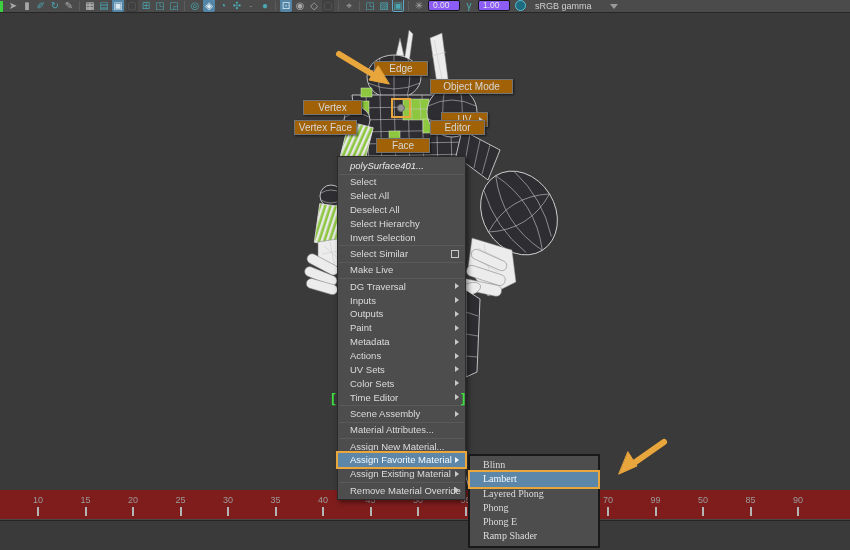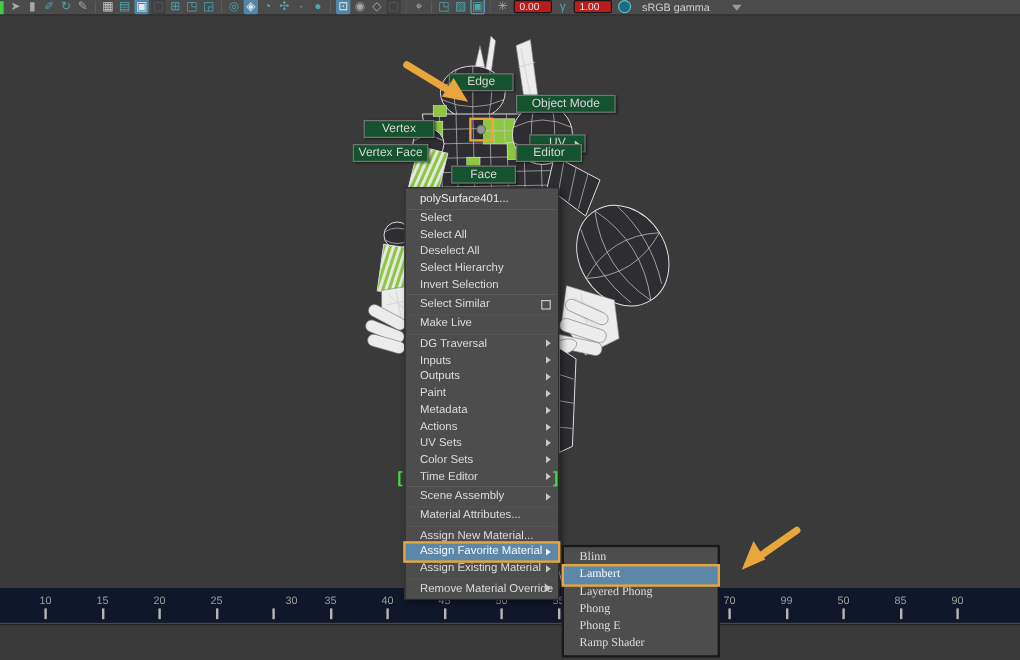--- a/index.html
+++ b/index.html
@@ -16,39 +16,39 @@
     border-bottom:1px solid #262626;display:flex;align-items:flex-end;overflow:hidden;z-index:20;}
   .tb-green-edge{width:3px;height:11px;background:#3ecf3e;margin-right:3px;}
   .tb-icon{width:12px;height:14px;margin:0 1px;font-size:10px;line-height:16px;text-align:center;
     color:#a8a8a8;border-radius:2px;flex:0 0 auto;cursor:default;}
   .tb-icon.teal{color:var(--teal);}
   .tb-icon.light{color:#c7c7c7;}
   .tb-icon.dark{color:#5d5d5d;background:#404040;}
   .tb-icon.active{background:#5285a6;color:#dce9f2;}
   .tb-icon.blueframe{border:1px solid #5fa8c9;color:var(--teal);line-height:14px;}
   .tb-sep{width:1px;height:10px;background:#3a3a3a;border-right:1px solid #5c5c5c;margin:0 3px 1px 3px;flex:0 0 auto;}
-  .tb-field{height:11px;margin:0 2px 1px 2px;background:#b91c1c;border:1px solid #151515;border-radius:2px;
+  .tb-field{height:11px;margin:0 2px 1px 2px;background:#8b5cf6;border:1px solid #151515;border-radius:2px;
     color:#e6e6e6;font-size:8.5px;line-height:9px;padding:0 4px;min-width:32px;text-align:left;flex:0 0 auto;}
   .tb-circle{width:11px;height:11px;margin:0 3px 1px 3px;border-radius:50%;background:#1e6a7e;
     border:1px solid #54c2d2;flex:0 0 auto;}
   .tb-dropdown{display:flex;align-items:center;margin:0 0 1px 6px;color:#cfcfcf;font-size:9px;flex:0 0 auto;}
   .tb-dropdown .dd-label{margin-right:18px;}
   .dd-arrow{width:0;height:0;border-left:4px solid transparent;border-right:4px solid transparent;
     border-top:5px solid #9a9a9a;}
 
   
   #viewport{position:absolute;left:0;top:14px;width:850px;height:499px;background:#3a3a3a;z-index:1;}
   #character-svg{position:absolute;left:0;top:0;z-index:1;}
   .wf{fill:#2e2e32;stroke:#e3e3e3;stroke-width:.8;}
   .wfl{fill:none;stroke:#c9c9c9;stroke-width:.55;}
   .wht{fill:#ececec;stroke:#7c7c7c;stroke-width:.5;}
   .grn{fill:#8dc63f;stroke:#e8f4d5;stroke-width:.45;}
 
   
-  .mode-box{position:absolute;height:15px;background:#14532d;border:1px solid #747474;
+  .mode-box{position:absolute;height:15px;background:#a16207;border:1px solid #747474;
     box-shadow:1px 1px 2px rgba(0,0,0,.55);color:#d6d6d6;font-size:10px;line-height:13px;
     text-align:center;z-index:12;cursor:default;}
   .b-edge{left:374px;top:47px;width:54px;}
   .b-objectmode{left:430px;top:65px;width:83px;}
   .b-vertex{left:303px;top:86px;width:59px;}
   .b-uv{left:441px;top:98px;width:47px;}
   .b-vertexface{left:294px;top:106px;width:63px;}
   .b-multi{left:430px;top:106px;width:55px;}
   .b-face{left:376px;top:124px;width:54px;}
   .uv-arrow{position:absolute;right:4px;top:4px;width:0;height:0;
@@ -56,21 +56,21 @@
   #mm-center-box{position:absolute;left:391px;top:84px;width:20px;height:20px;
     border:2px solid var(--orange);z-index:13;}
   #mm-center-dot{position:absolute;left:4px;top:4px;width:8px;height:8px;border-radius:50%;
     background:#949494;border:1px solid #6a6a6a;}
 
   
   #context-menu{position:absolute;left:337px;top:156px;width:129px;background:var(--menu-bg);
     border:1px solid #2b2b2b;box-shadow:2px 2px 5px rgba(0,0,0,.5);z-index:40;padding:2px 0;}
   .menu-item{position:relative;height:13.9px;line-height:13.9px;font-size:9.5px;color:var(--menu-text);
     padding-left:12px;white-space:nowrap;cursor:default;}
-  .menu-item.title{color:#e8e8e8;}
+  .menu-item.title{color:#e8e8e8;font-style:italic;}
   .menu-item.hl{background:var(--hl-blue);color:#f4f8fb;}
   .menu-item.annotated{box-shadow:0 0 0 2px var(--orange);z-index:3;}
   .menu-sep{height:1px;background:#3c3c3c;border-bottom:1px solid #5a5a5a;margin:.7px 1px;}
   .sub-arrow{position:absolute;right:6px;top:3.5px;width:0;height:0;
     border-left:4px solid #c9c9c9;border-top:3.5px solid transparent;border-bottom:3.5px solid transparent;}
   .menu-item.hl .sub-arrow{border-left-color:#f0f4f8;}
   .option-box{position:absolute;right:6px;top:2.5px;width:8px;height:8px;border:1px solid #c9c9c9;}
 
   
   #submenu{position:absolute;left:468px;top:454px;width:132px;background:var(--menu-bg);
@@ -79,21 +79,21 @@
 
   
   .gate-bracket{position:absolute;top:392px;z-index:42;color:#3fdc3f;
     font-family:"DejaVu Sans Mono",monospace;font-size:14px;font-weight:bold;line-height:14px;}
   #bracket-left{left:329px;}
   #bracket-right{left:459px;}
 
   
   #range-strip{position:absolute;left:0;top:513px;width:850px;height:8px;background:#474747;
     border-top:1px solid #2a2a2a;border-bottom:1px solid #252525;z-index:30;}
-  #time-ruler{position:absolute;left:0;top:490px;width:850px;height:29px;background:#0f172a;z-index:30;}
+  #time-ruler{position:absolute;left:0;top:490px;width:850px;height:29px;background:#7f1d1d;z-index:30;}
   .tick-label{position:absolute;top:5px;font-size:9px;color:#9b9b9b;transform:translateX(-50%);}
   .tick-mark{position:absolute;top:17px;width:2px;height:9px;background:#b5b5b5;}
 
   
   #arrows-svg{position:absolute;left:0;top:0;z-index:60;pointer-events:none;}
 </style>
 </head>
 <body>
 
 <div id="stage">
@@ -299,21 +299,21 @@
   <div id="range-strip"></div>
   <div id="time-ruler">
       <div class="tick-label" style="left: 38px;">10</div>
       <div class="tick-mark" style="left: 37px;"></div>
       <div class="tick-label" style="left: 85.5px;">15</div>
       <div class="tick-mark" style="left: 84.5px;"></div>
       <div class="tick-label" style="left: 133px;">20</div>
       <div class="tick-mark" style="left: 132px;"></div>
       <div class="tick-label" style="left: 180.5px;">25</div>
       <div class="tick-mark" style="left: 179.5px;"></div>
-      <div class="tick-label" style="left: 228px; margin-left: 15px;">30</div>
+      <div class="tick-label" style="left: 228px;">30</div>
       <div class="tick-mark" style="left: 227px;"></div>
       <div class="tick-label" style="left: 275.5px;">35</div>
       <div class="tick-mark" style="left: 274.5px;"></div>
       <div class="tick-label" style="left: 323px;">40</div>
       <div class="tick-mark" style="left: 322px;"></div>
       <div class="tick-label" style="left: 370.5px;">45</div>
       <div class="tick-mark" style="left: 369.5px;"></div>
       <div class="tick-label" style="left: 418px;">50</div>
       <div class="tick-mark" style="left: 417px;"></div>
       <div class="tick-label" style="left: 465.5px;">55</div>

